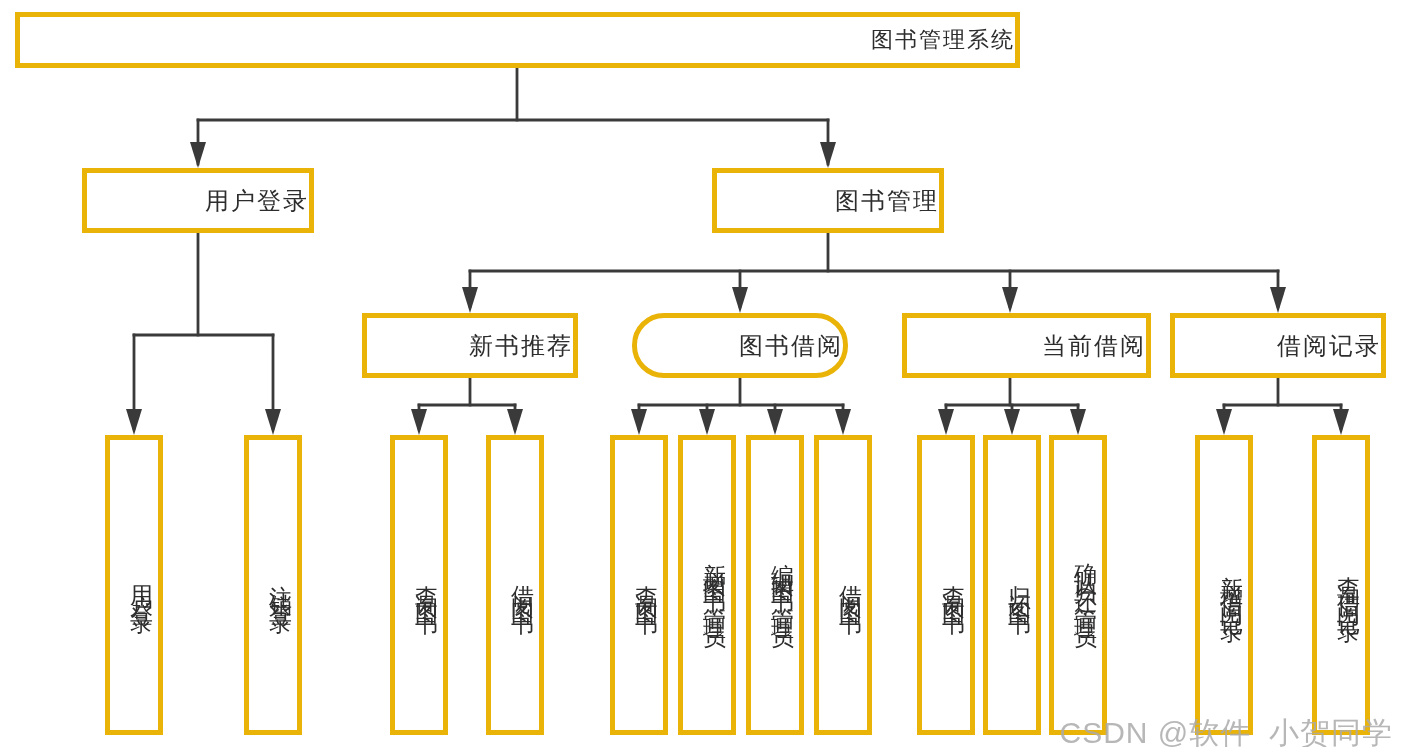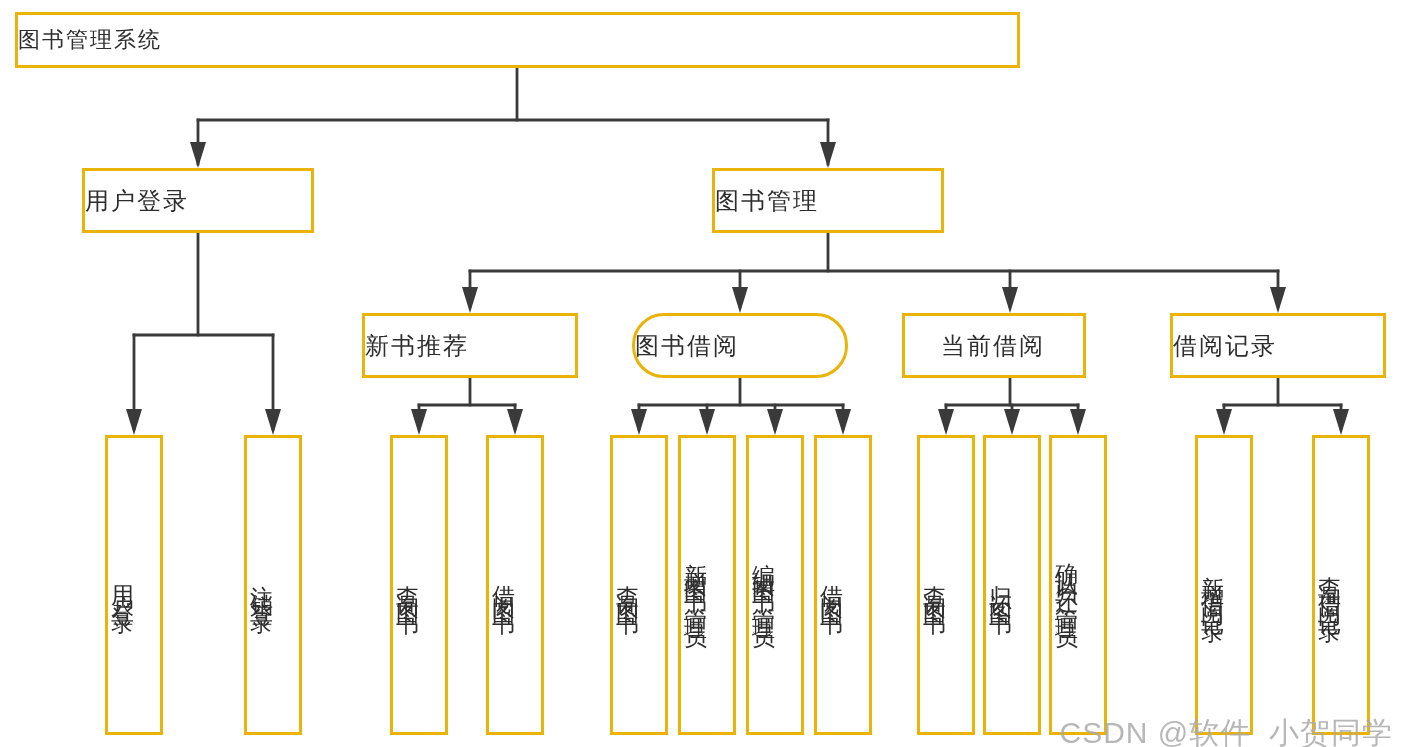--- a/index.html
+++ b/index.html
@@ -14,25 +14,25 @@
   #connectors {
     position: absolute;
     left: 0; top: 0;
     width: 1405px; height: 747px;
     z-index: 1;
     pointer-events: none;
   }
   .node {
     position: absolute;
     box-sizing: border-box;
-    border: 3px solid #eab308;
+    border: 5px solid #eab308;
     background: #ffffff;
     display: flex;
     align-items: center;
-    justify-content: flex-start;
+    justify-content: flex-end;
     z-index: 2;
     overflow: hidden;
   }
   .node span {
     color: #2d2d2d;
     white-space: nowrap;
   }
   .root-label  { font-size: 22px; letter-spacing: 2px; }
   .h-label     { font-size: 24px; letter-spacing: 2px; }
   .vbox span {
@@ -129,21 +129,21 @@
   <div class="node" style="left:712px; top:168px; width:232px; height:65px;">
     <span class="h-label">图书管理</span>
   </div>
 
   <div class="node" style="left:362px; top:313px; width:216px; height:65px;">
     <span class="h-label">新书推荐</span>
   </div>
   <div class="node" style="left:632px; top:313px; width:216px; height:65px;border-radius:32px;">
     <span class="h-label">图书借阅</span>
   </div>
-  <div class="node" style="left:902px; top:313px; width:184px; height:65px;padding-left:36px;">
+  <div class="node" style="left:902px; top:313px; width:249px; height:65px;padding-left:36px;">
     <span class="h-label">当前借阅</span>
   </div>
   <div class="node" style="left:1170px; top:313px; width:216px; height:65px;">
     <span class="h-label">借阅记录</span>
   </div>
 
   <div class="node vbox" style="left:105px; top:435px; width:58px; height:300px;">
     <span>用户登录</span>
   </div>
   <div class="node vbox" style="left:244px; top:435px; width:58px; height:300px;">

